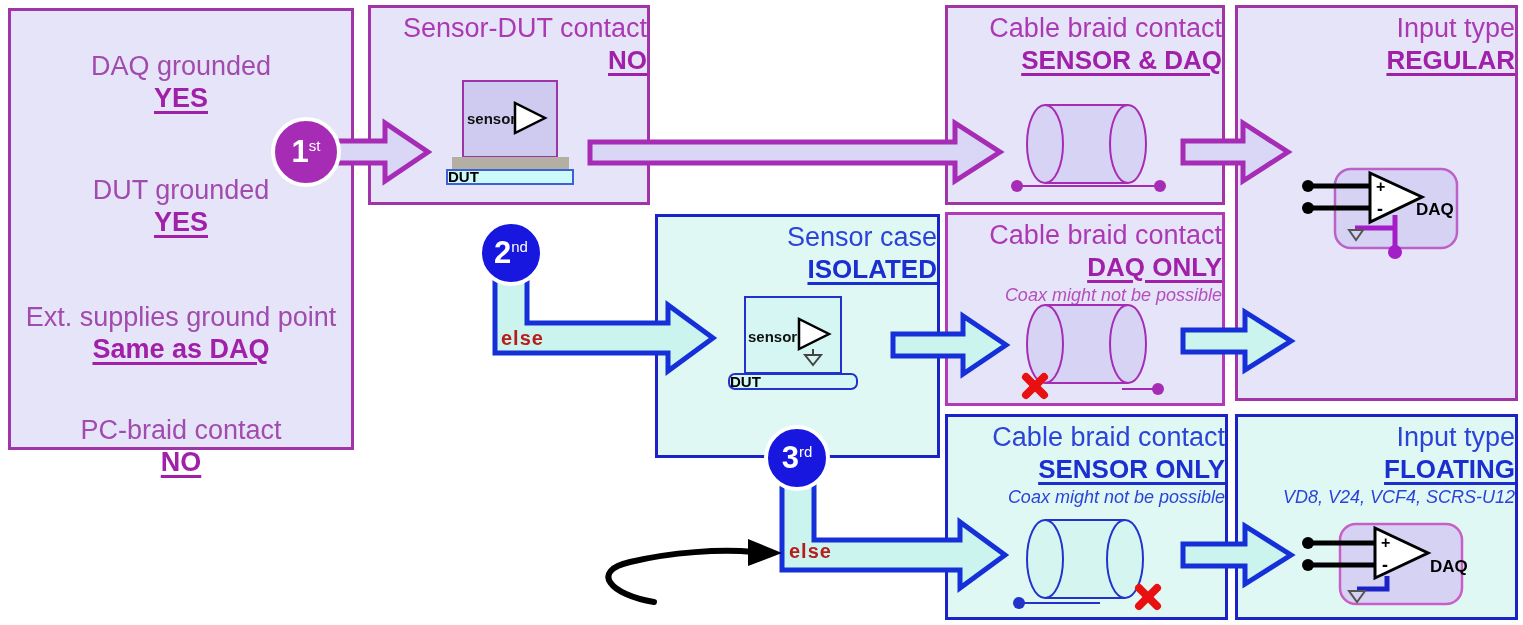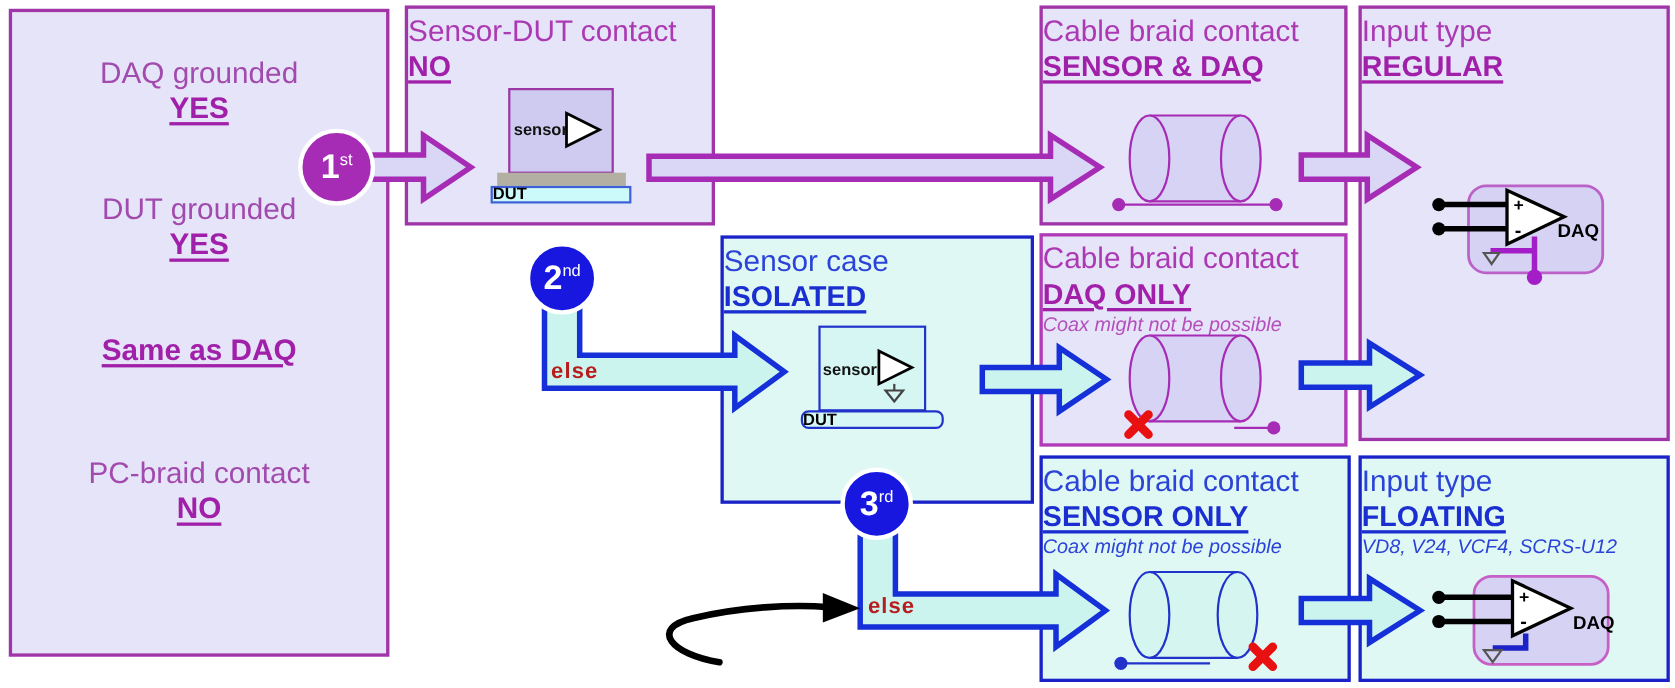--- a/index.html
+++ b/index.html
@@ -3,21 +3,21 @@
 <meta charset="utf-8">
 <style>
   * { margin:0; padding:0; box-sizing:border-box; }
   body { background:#fff; font-family:"Liberation Sans", sans-serif; }
   .canvas { position:relative; width:1523px; height:625px; background:#fff; overflow:hidden; }
   .abs { position:absolute; }
 
   
   .box { position:absolute; border:3px solid #A135A8; background:#E6E4F8; }
   .box.blue { border-color:#1B23C8; background:#DFF8F4; }
-  .box-head { width:100%; text-align:left; padding-top:5px; }
+  .box-head { width:100%; text-align:right; padding-top:5px; }
   .box-title { font-size:27px; color:#AC39B4; line-height:31px; }
   .box.blue .box-title { color:#2C43D8; }
   .box-value { font-size:26px; font-weight:bold; color:#A120A9; line-height:33px;
                text-decoration:underline; text-underline-offset:4px; text-decoration-thickness:3px; }
   .box.blue .box-value { color:#1B2FD0; }
   .box-note { font-size:18px; font-style:italic; color:#B44FBC; line-height:22px; }
   .box.blue .box-note { color:#2C43D8; }
 
   
   .cond-group { position:absolute; left:0; width:100%; text-align:center; }
@@ -43,30 +43,31 @@
              display:flex; align-items:center; z-index:11; }
 
   svg.layer { position:absolute; z-index:20; overflow:visible; }
   svg.under { z-index:10; }
 </style>
 </head>
 <body>
 
 <div class="canvas">
 
-  <div class="box" style="left:8px; top:8px; width:346px; height:589px;">
+  <div class="box" style="left:8px; top:8px; width:346px; height:442px;">
     <div class="cond-group" style="top:40px;">
       <div class="cond-label">DAQ grounded</div>
       <div class="cond-value">YES</div>
     </div>
     <div class="cond-group" style="top:164px;">
       <div class="cond-label">DUT grounded</div>
       <div class="cond-value">YES</div>
     </div>
     <div class="cond-group" style="top:291px;">
+      <div class="cond-label">Ext. supplies ground point</div>
       <div class="cond-value">Same as DAQ</div>
     </div>
     <div class="cond-group" style="top:404px;">
       <div class="cond-label">PC-braid contact</div>
       <div class="cond-value">NO</div>
     </div>
   </div>
 
   <div class="box" style="left:368px; top:5px; width:282px; height:200px;">
     <div class="box-head">

